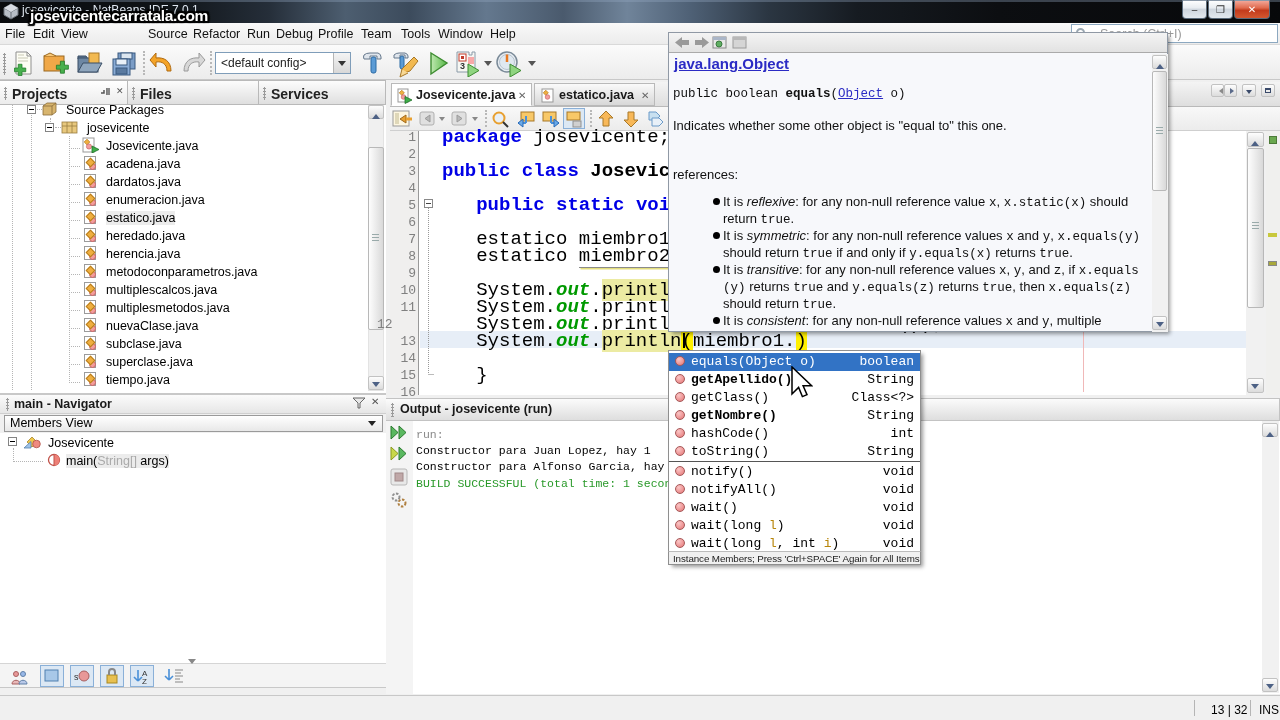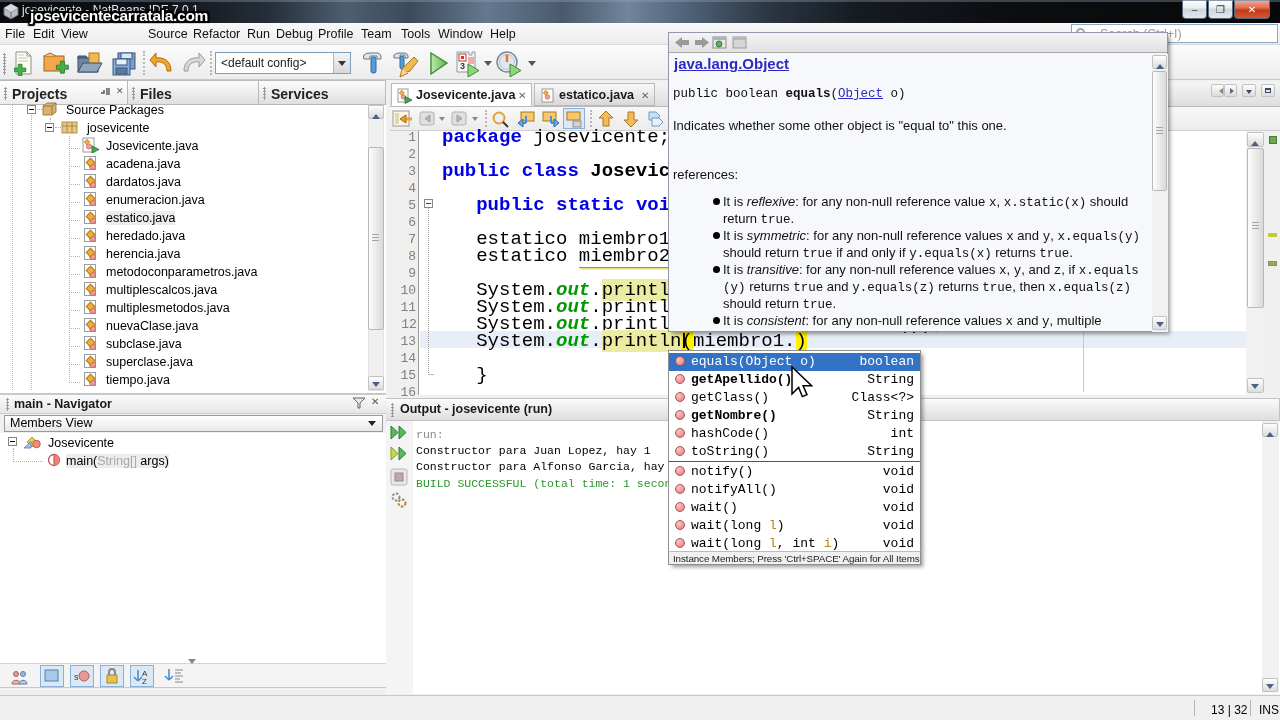--- a/index.html
+++ b/index.html
@@ -457,21 +457,21 @@
 <div class="lnum" style="left:390px;top:146px;width:26px;text-align:right;">2</div>
 <div class="lnum" style="left:390px;top:163px;width:26px;text-align:right;">3</div>
 <div class="lnum" style="left:390px;top:180px;width:26px;text-align:right;">4</div>
 <div class="lnum" style="left:390px;top:197px;width:26px;text-align:right;">5</div>
 <div class="lnum" style="left:390px;top:214px;width:26px;text-align:right;">6</div>
 <div class="lnum" style="left:390px;top:231px;width:26px;text-align:right;">7</div>
 <div class="lnum" style="left:390px;top:248px;width:26px;text-align:right;">8</div>
 <div class="lnum" style="left:390px;top:265px;width:26px;text-align:right;">9</div>
 <div class="lnum" style="left:390px;top:282px;width:26px;text-align:right;">10</div>
 <div class="lnum" style="left:390px;top:299px;width:26px;text-align:right;">11</div>
-<div class="lnum" style="left:396px;top:316px;width:26px;text-align:center;">12</div>
+<div class="lnum" style="left:377px;top:316px;width:26px;text-align:left;">12</div>
 <div class="lnum" style="left:390px;top:333px;width:26px;text-align:right;">13</div>
 <div class="lnum" style="left:390px;top:350px;width:26px;text-align:right;">14</div>
 <div class="lnum" style="left:390px;top:367px;width:26px;text-align:right;">15</div>
 <div class="lnum" style="left:390px;top:384px;width:26px;text-align:right;">16</div>
 
 <div class="abs" style="left:424px;top:199px;width:9px;height:9px;border:1px solid #888;background:#fff;"></div>
 <div class="abs" style="left:426px;top:203px;width:5px;height:1px;background:#444;"></div>
 <div class="abs" style="left:428px;top:208px;width:0;height:167px;border-left:1px dotted #999;"></div>
 <div class="abs" style="left:428px;top:374px;width:6px;height:1px;background:#bbb;"></div>
 

